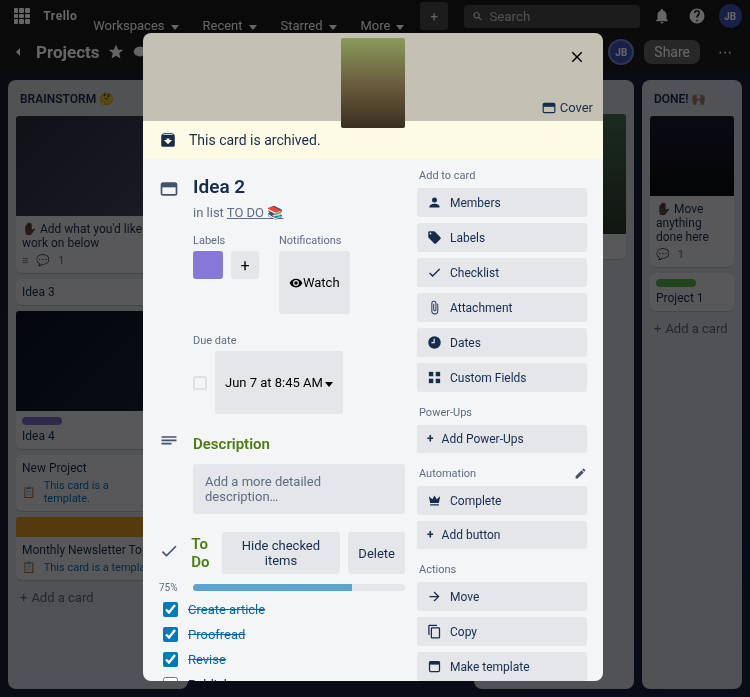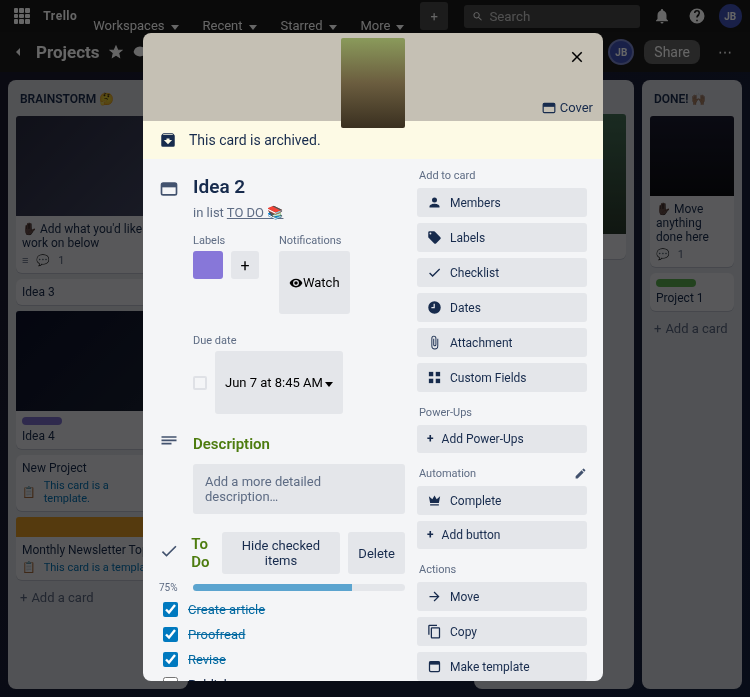--- a/index.html
+++ b/index.html
@@ -374,29 +374,29 @@
           <span>Labels</span>
         </button>
       <button class="side-btn">
           <svg class="ic-s" viewBox="0 0 24 24">
             <path d="M9 16.17L4.83 12l-1.42 1.41L9 19 21 7l-1.41-1.41z"></path>
           </svg>
           <span>Checklist</span>
         </button>
       <button class="side-btn">
           <svg class="ic-s" viewBox="0 0 24 24">
+            <path d="M16.5 6v11.5a4 4 0 0 1-8 0V5a2.5 2.5 0 0 1 5 0v10.5a1 1 0 0 1-2 0V6H10v9.5a2.5 2.5 0 0 0 5 0V5a4 4 0 0 0-8 0v12.5a5.5 5.5 0 0 0 11 0V6z"></path>
+          </svg>
+          <span>Attachment</span>
+        </button>
+      <button class="side-btn">
+          <svg class="ic-s" viewBox="0 0 24 24">
             <path d="M12 2a10 10 0 1 0 10 10A10 10 0 0 0 12 2zm.5 11H7v-2h3.5V6h2z"></path>
           </svg>
           <span>Dates</span>
-        </button>
-      <button class="side-btn">
-          <svg class="ic-s" viewBox="0 0 24 24">
-            <path d="M16.5 6v11.5a4 4 0 0 1-8 0V5a2.5 2.5 0 0 1 5 0v10.5a1 1 0 0 1-2 0V6H10v9.5a2.5 2.5 0 0 0 5 0V5a4 4 0 0 0-8 0v12.5a5.5 5.5 0 0 0 11 0V6z"></path>
-          </svg>
-          <span>Attachment</span>
         </button>
       <button class="side-btn">
           <svg class="ic-s" viewBox="0 0 24 24">
             <rect x="3" y="3" width="7" height="7"></rect>
             <rect x="14" y="3" width="7" height="7"></rect>
             <rect x="3" y="14" width="7" height="7"></rect>
             <rect x="14" y="14" width="7" height="7"></rect>
           </svg>
           <span>Custom Fields</span>
         </button>

